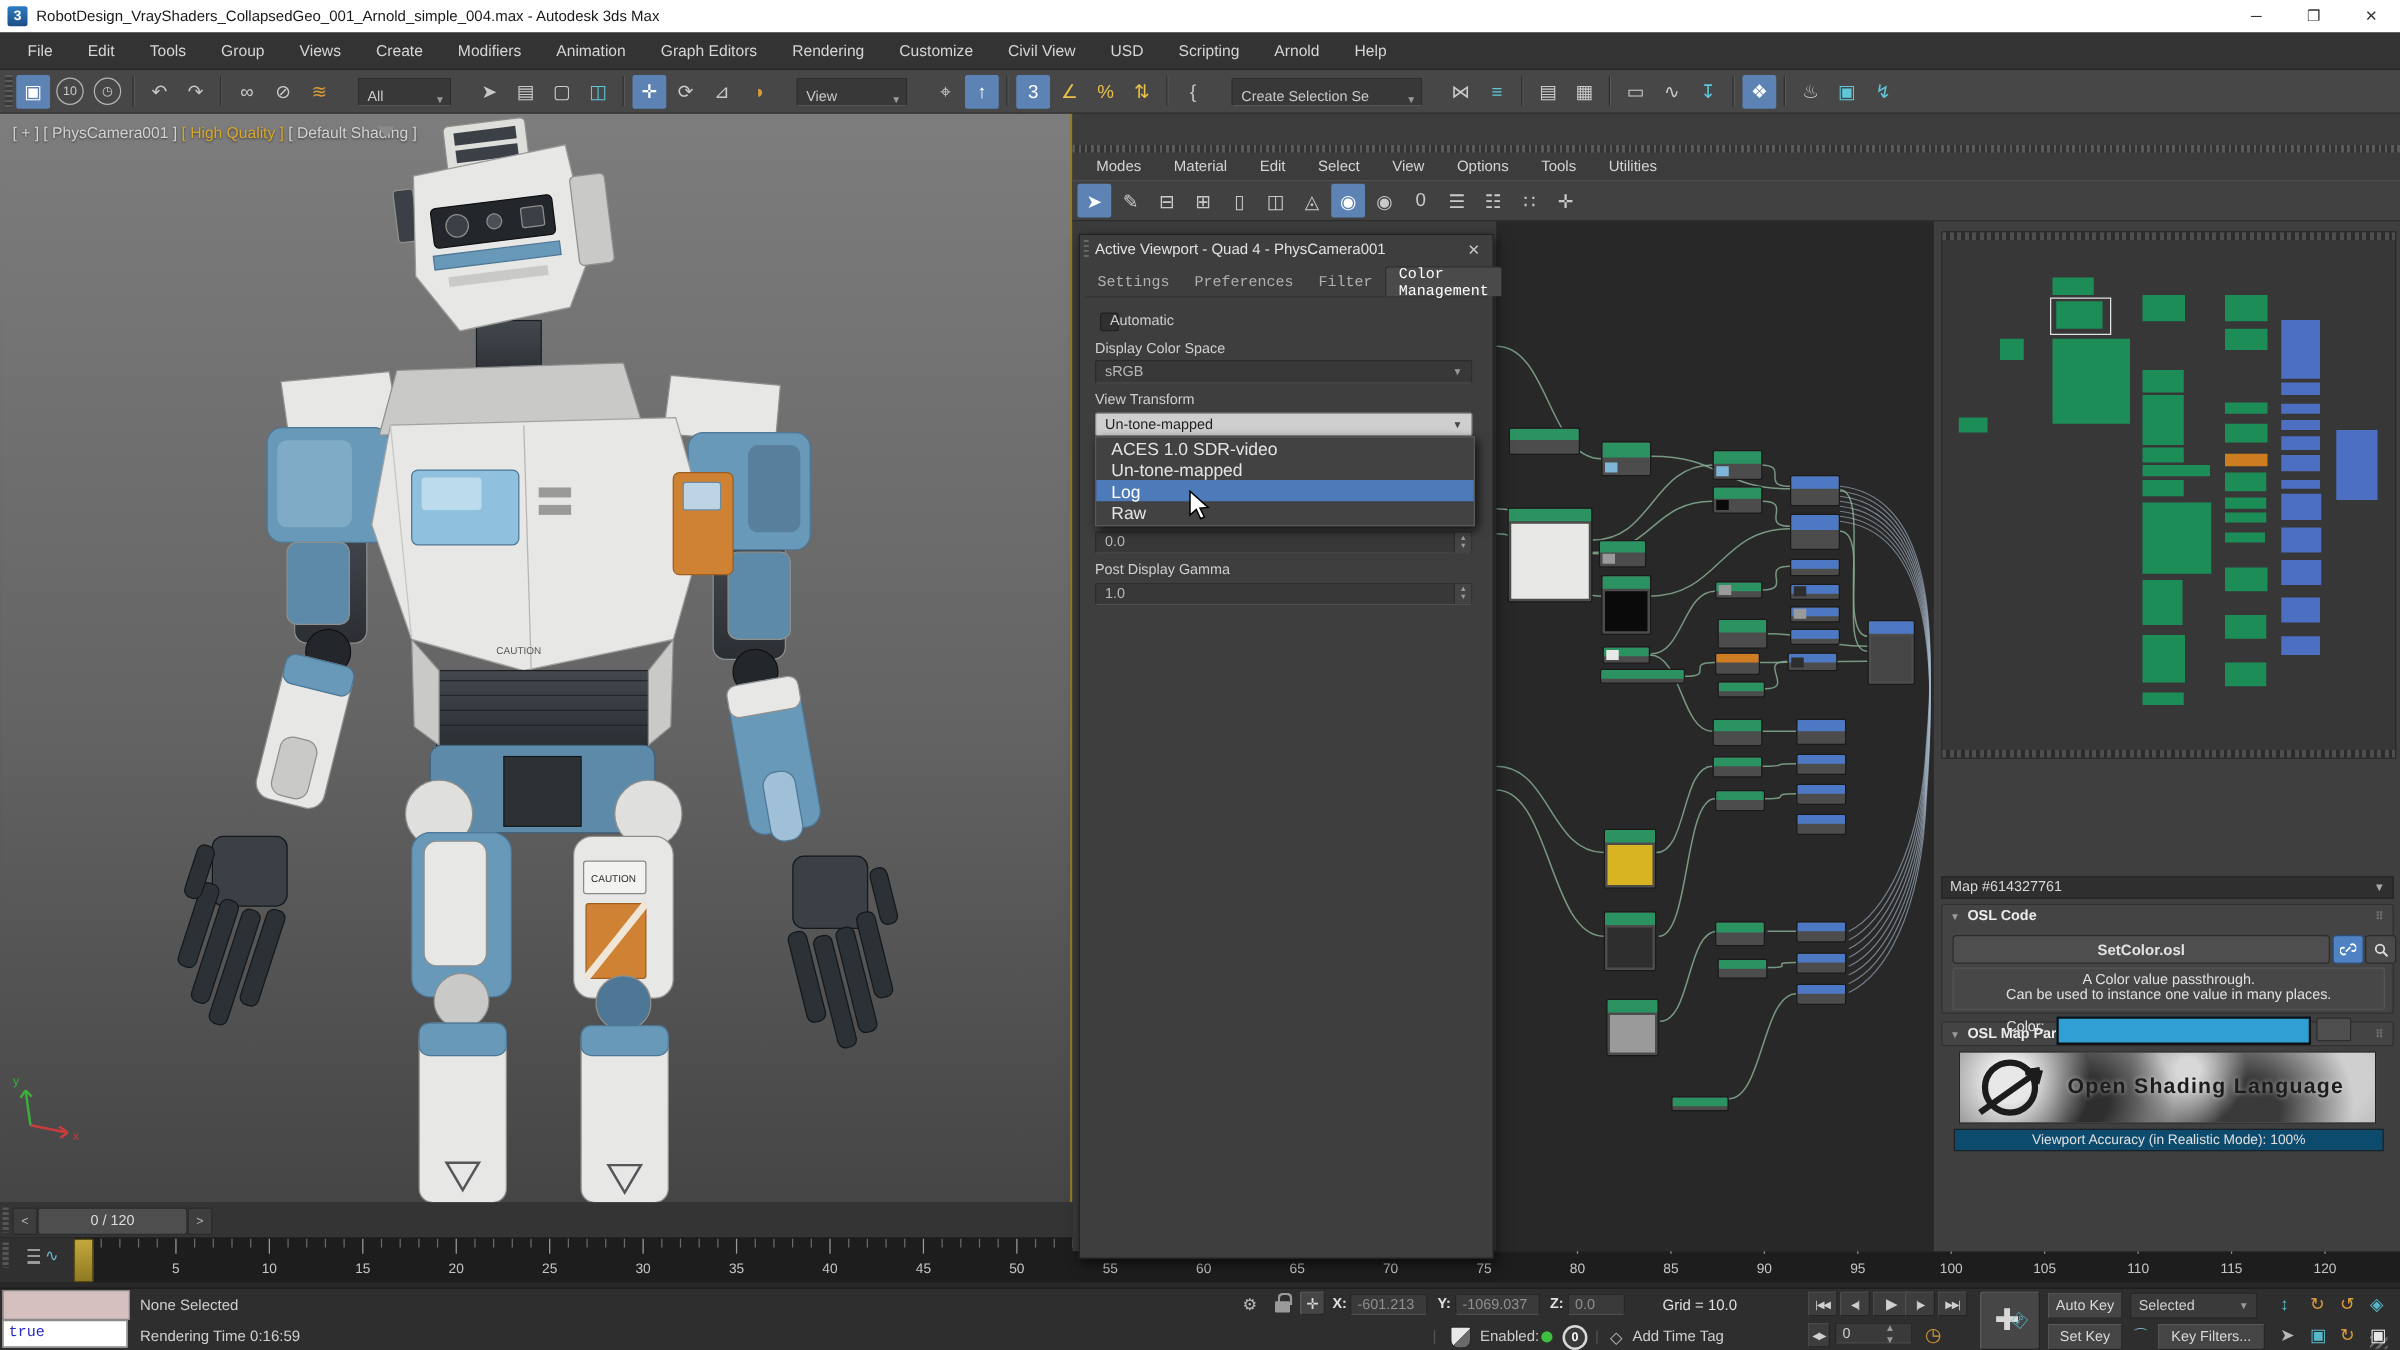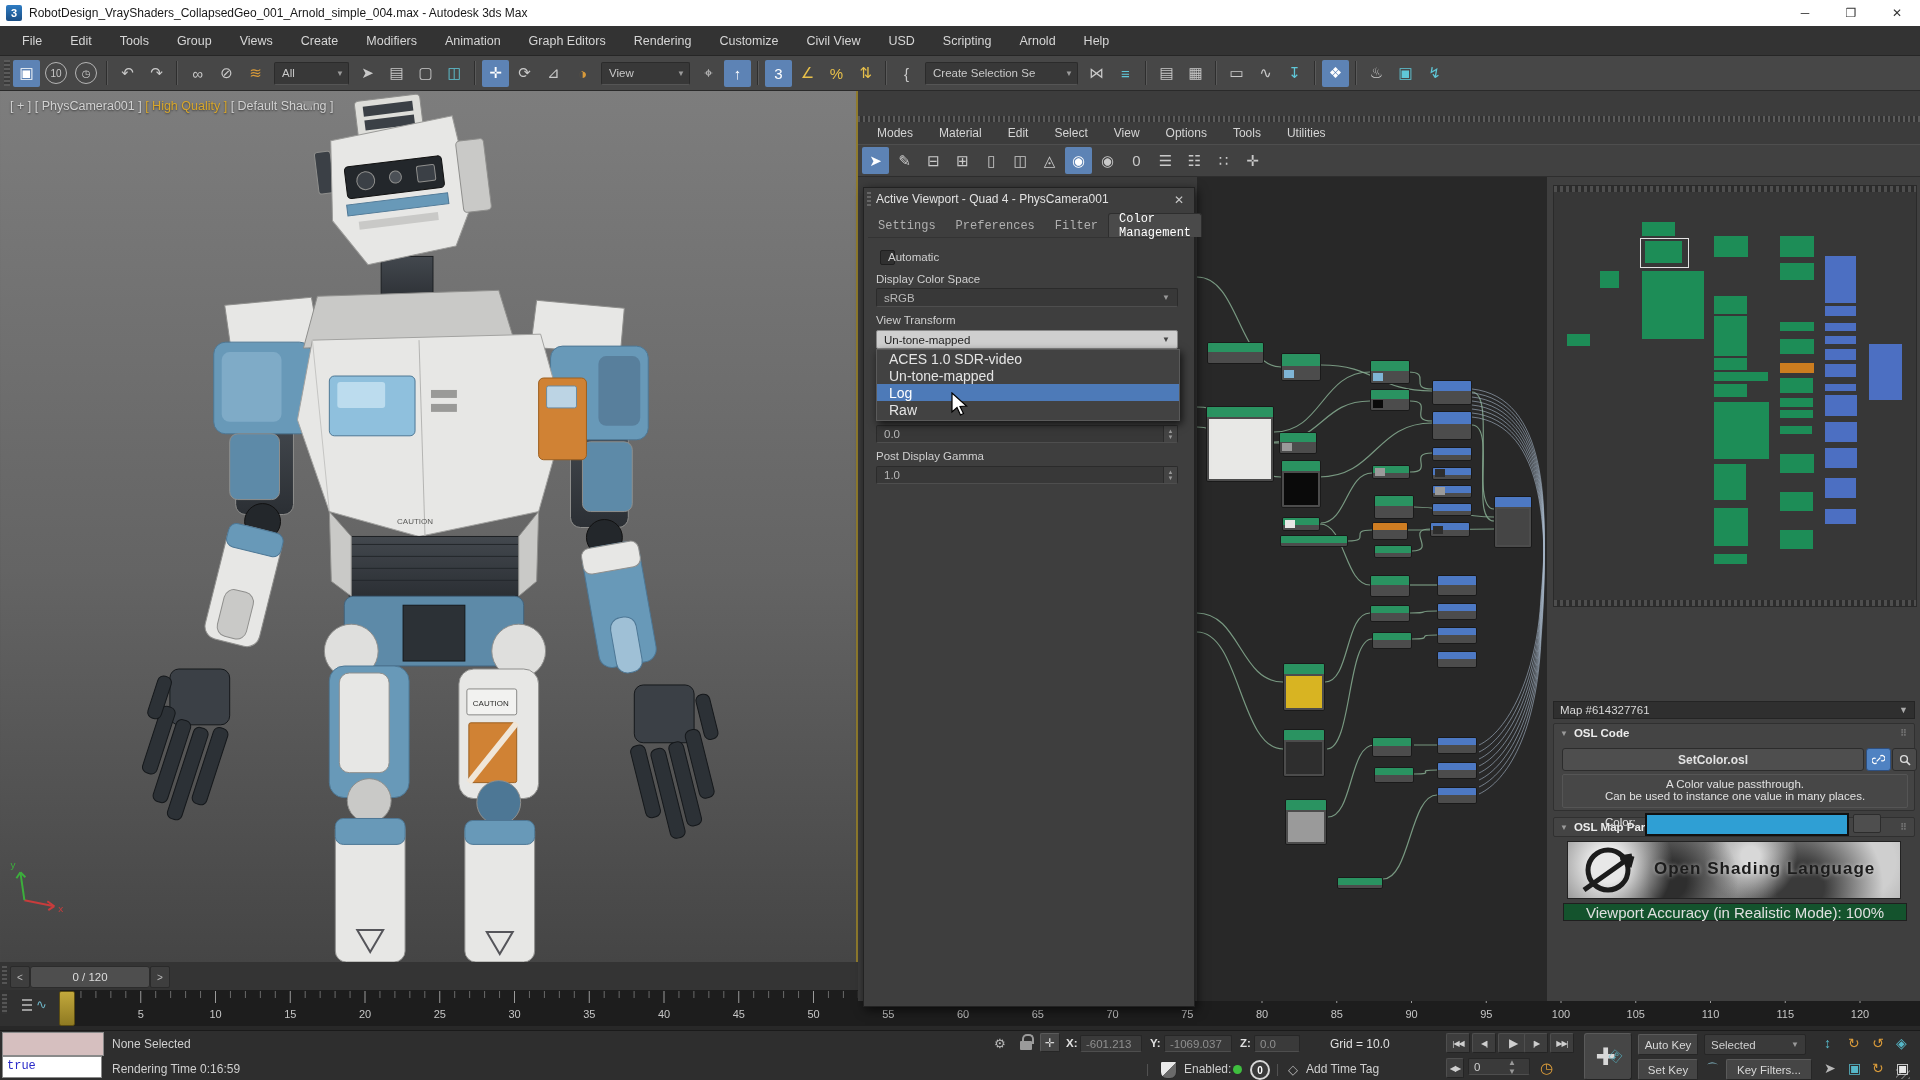--- a/index.html
+++ b/index.html
@@ -22,21 +22,21 @@
   
   #toolbar{left:0;top:56px;width:1920px;height:35px;background:#474747;border-bottom:1px solid #2a2a2a;
            display:flex;align-items:center;padding-left:2px;box-sizing:border-box;}
   .tgrip{width:6px;height:26px;margin:0 2px;background:repeating-linear-gradient(180deg,#5a5a5a 0 2px,#3a3a3a 2px 4px);}
   .ticon{width:27px;height:27px;margin:0 1px;display:flex;align-items:center;justify-content:center;
          color:#c9c9c9;font-size:15px;border-radius:2px;}
   .ticon.active{background:#5d83b5;color:#fff;}
   .ticon.circ{border:1.5px solid #b5b5b5;border-radius:50%;width:20px;height:20px;margin:0 4px;font-size:10px;}
   .tsep{width:1px;height:24px;background:#2e2e2e;border-right:1px solid #5a5a5a;margin:0 5px;}
   .tdrop{height:21px;background:#383838;border:1px solid #2b2b2b;border-bottom-color:#555;
-         display:flex;align-items:center;font-size:11.5px;color:#c9c9c9;margin:0 4px;padding:0 4px 0 7px;border-radius:2px;}
+         display:flex;align-items:flex-end;font-size:11.5px;color:#c9c9c9;margin:0 16px;padding:0 4px 0 7px;border-radius:2px;}
   .tdrop .arr{margin-left:auto;padding-left:8px;font-size:8px;color:#9a9a9a;}
   
   #viewport{left:0;top:91px;width:856px;height:871px;background:linear-gradient(#7b7b7b,#6c6c6c 30%,#474747);
             border-right:2px solid #8f7b2e;overflow:hidden;}
   #vplabel{left:10px;top:8px;font-size:12.5px;color:#d2d2d2;text-shadow:0 1px 2px #0008;}
   #vplabel .hq{color:#d8a72c;text-align:right;}
   #vpfunnel{left:302px;top:10px;width:0;height:0;border-left:7px solid transparent;border-right:7px solid transparent;
             border-top:9px solid #8a8a8a;}
   
   #trackrow{left:0;top:962px;width:858px;height:28px;background:#343434;}
@@ -134,22 +134,22 @@
   #oslbanner{position:absolute;left:14px;top:140px;width:332px;height:56px;overflow:hidden;border:1px solid #222;
              background:#7d7d7d;
              background-image:radial-gradient(circle at 12% 40%,#e8e8e8 0 6%,transparent 22%),
                radial-gradient(circle at 30% 70%,#2e2e2e 0 8%,transparent 30%),
                radial-gradient(circle at 55% 25%,#d8d8d8 0 5%,transparent 25%),
                radial-gradient(circle at 70% 80%,#3a3a3a 0 10%,transparent 35%),
                radial-gradient(circle at 88% 35%,#cfcfcf 0 12%,transparent 40%),
                radial-gradient(circle at 45% 55%,#9a9a9a 0 10%,transparent 45%);}
   #osllogotext{position:absolute;left:86px;top:17px;font-size:17px;font-weight:bold;color:#1c1c1c;
                text-shadow:0 0 4px #ffffff88;letter-spacing:1px;}
-  #accuracy{position:absolute;left:10px;top:202px;width:342px;height:16px;background:#14532d;border:1px solid #1f1f1f;
-            color:#e0e0e0;font-size:15px;display:flex;align-items:center;justify-content:center;}
+  #accuracy{position:absolute;left:10px;top:202px;width:342px;height:16px;background:#0c4a6e;border:1px solid #1f1f1f;
+            color:#e0e0e0;font-size:11px;display:flex;align-items:center;justify-content:center;}
   
   #dialog{left:863px;top:187px;width:330px;height:818px;background:#3e3e3e;border:1px solid #222;
           box-shadow:2px 3px 10px #000a;z-index:3;}
   #dlggrip{position:absolute;left:3px;top:4px;width:4px;height:16px;
            background:repeating-linear-gradient(180deg,#666 0 2px,#3e3e3e 2px 4px);}
   #dlgtitle{position:absolute;left:12px;top:4px;font-size:12px;color:#e2e2e2;}
   #dlgclose{position:absolute;left:306px;top:3px;width:18px;height:17px;color:#c8c8c8;font-size:12px;
             display:flex;align-items:center;justify-content:center;}
   #dlgtabs{position:absolute;left:4px;top:24px;width:322px;height:25px;display:flex;align-items:flex-end;
            border-bottom:1px solid #333;font-family:Liberation Mono, monospace;}

